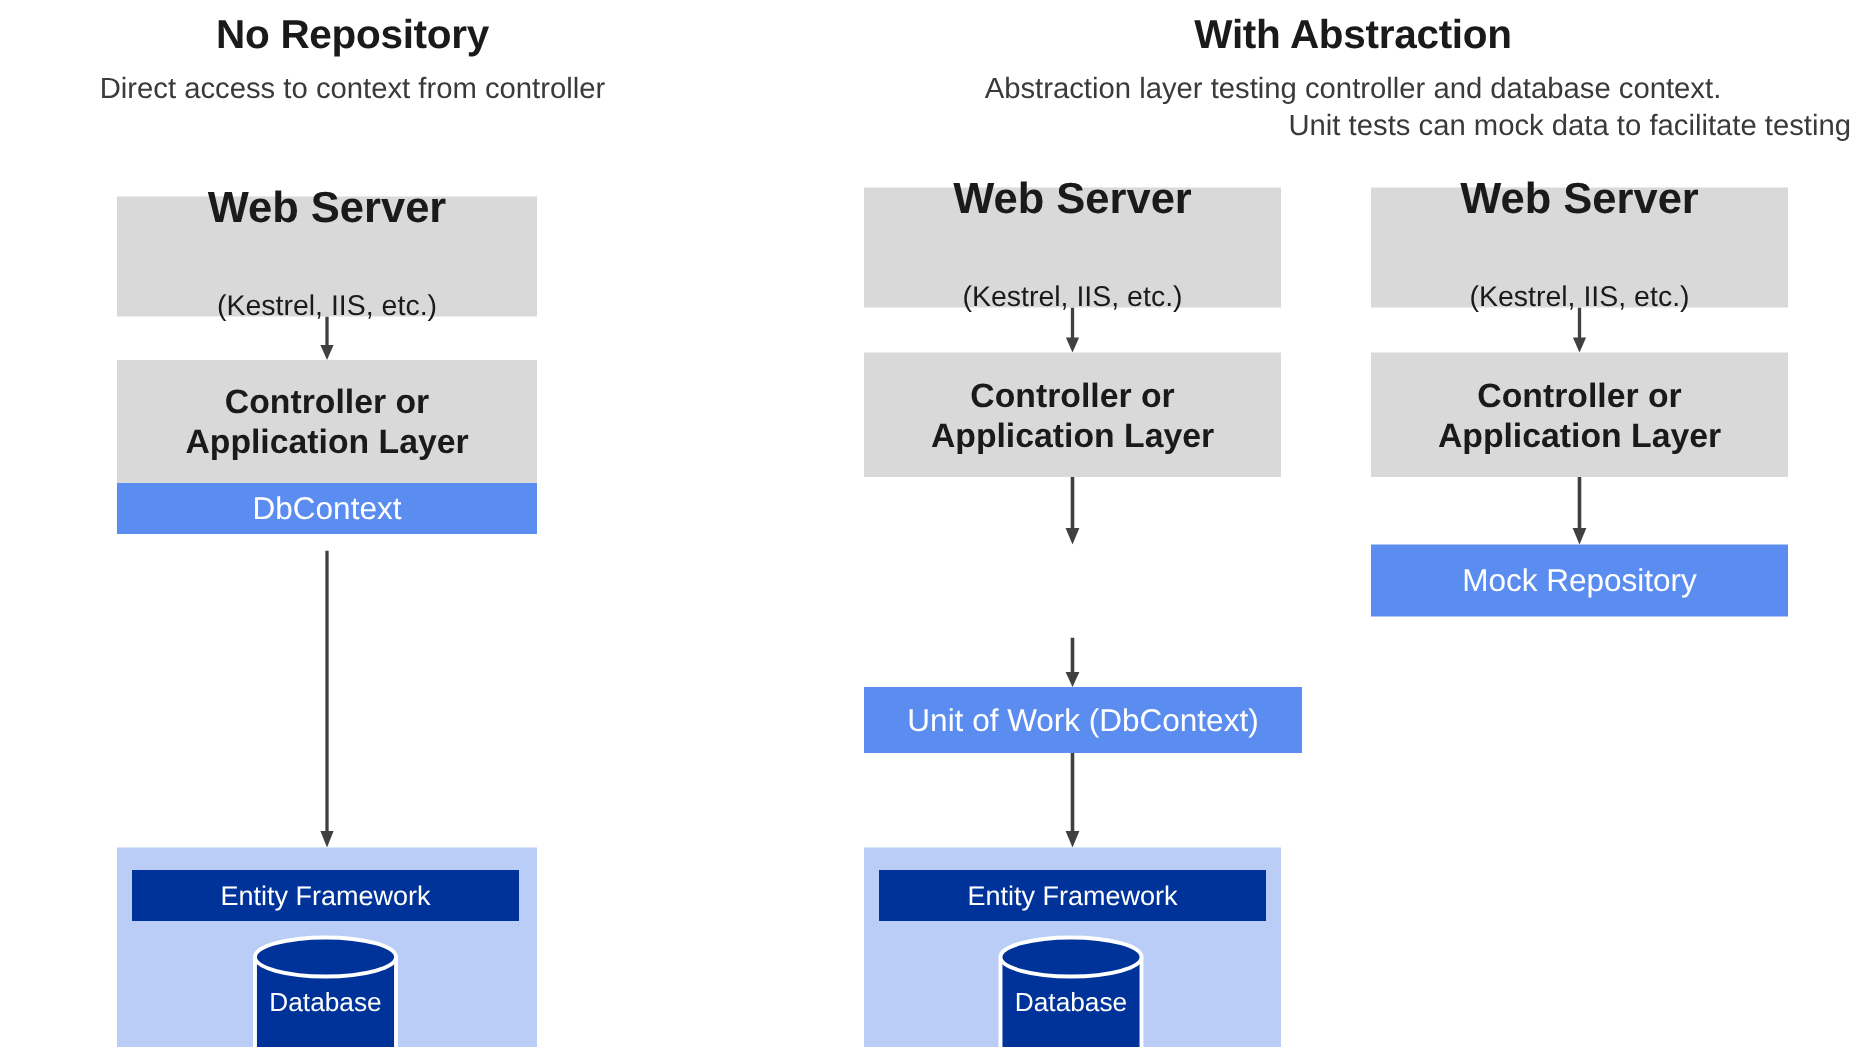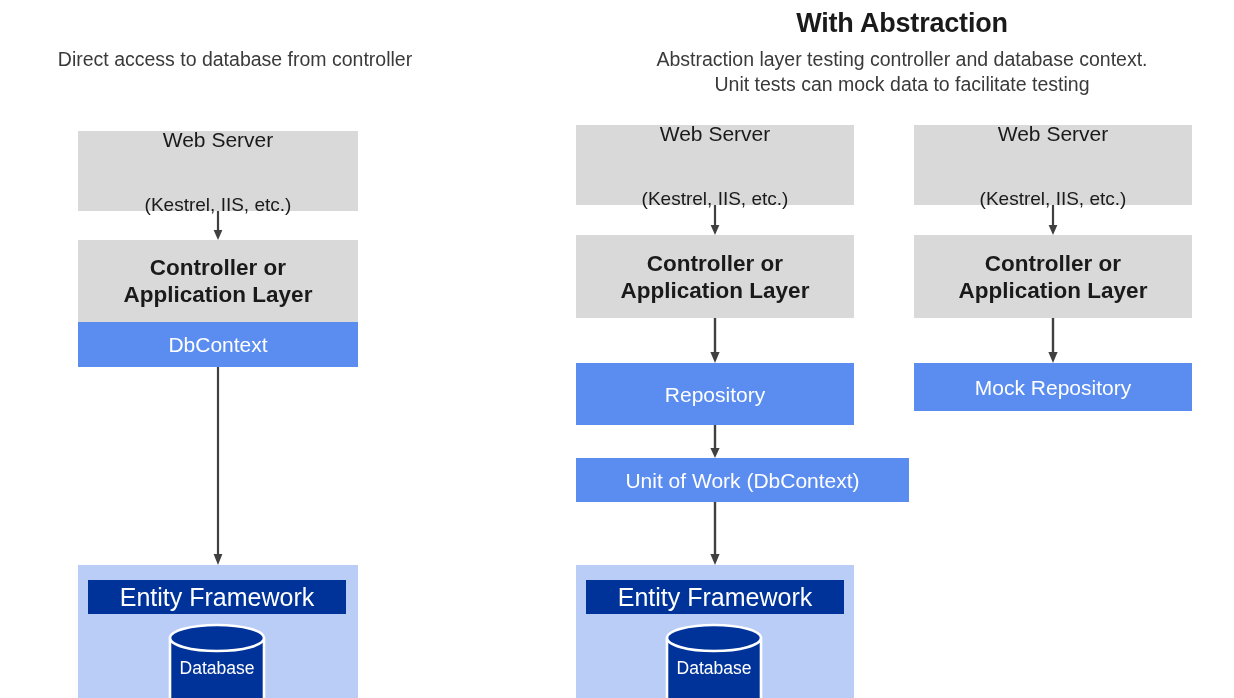--- a/index.html
+++ b/index.html
@@ -61,22 +61,22 @@
   }
   .box-lightblue {
     background: #b9cdf7;
   }
   .box-navy {
     background: #00339a;
     color: #ffffff;
   }
 
   .line1 {
-    font-size: 21px;
-    font-weight: normal;
+    font-size: 29px;
+    font-weight: bold;
     line-height: 27px;
     white-space: nowrap;
   }
   .line2 {
     font-size: 19px;
     font-weight: normal;
     line-height: 24px;
     white-space: nowrap;
     margin-top: 40px;
   }
@@ -86,21 +86,21 @@
     line-height: 27px;
     white-space: nowrap;
   }
   .label-plain {
     font-size: 21px;
     font-weight: normal;
     line-height: 25px;
     white-space: nowrap;
   }
   .label-ef {
-    font-size: 25px;
+    font-size: 18px;
     font-weight: normal;
     line-height: 26px;
     white-space: nowrap;
   }
 
   
   .arrow {
     position: absolute;
   }
   .arrow svg { display: block; }
@@ -119,44 +119,45 @@
     line-height: 21px;
     white-space: nowrap;
     pointer-events: none;
   }
 </style>
 </head>
 <body>
 
 <div class="canvas">
 
-  <div class="col-sub" style="left:0px; top:47px; width:470px;">Direct access to database from controller</div>
+  <div class="col-title" style="left:0px; top:6px; width:470px;">No Repository</div>
+  <div class="col-sub" style="left:0px; top:47px; width:470px;">Direct access to context from controller</div>
 
   <div class="col-title" style="left:570px; top:6px; width:664px;">With Abstraction</div>
   <div class="col-sub" style="left:570px; top:47px; width:664px;">Abstraction layer testing controller and database context.</div>
-  <div class="col-sub" style="left:570px; top:72px; width:664px;">Unit tests can mock data to facilitate testing</div>
+  <div class="col-sub" style="left:570px; top:72px; width:664px;text-align:right;">Unit tests can mock data to facilitate testing</div>
 
   <div class="box box-gray" style="left:78px; top:131px; width:280px; height:80px;">
     <span class="line1">Web Server</span>
     <span class="line2">(Kestrel, IIS, etc.)</span>
   </div>
 
   <div class="arrow" style="left:209px; top:211px; width:18px; height:29px;">
     <svg width="18" height="29" viewBox="0 0 18 29">
       <line x1="9" y1="0" x2="9" y2="22" stroke="#404040" stroke-width="2.2"></line>
       <polygon points="9,29 4.6,19 13.4,19" fill="#404040"></polygon>
     </svg>
   </div>
 
   <div class="box box-gray" style="left:78px; top:240px; width:280px; height:82px;">
     <span class="line-two-bold">Controller or</span>
     <span class="line-two-bold">Application Layer</span>
   </div>
 
-  <div class="box box-blue" style="left:78px; top:322px; width:280px; height:45px;">
+  <div class="box box-blue" style="left:78px; top:322px; width:280px; height:34px;">
     <span class="label-plain">DbContext</span>
   </div>
 
   <div class="arrow" style="left:209px; top:367px; width:18px; height:198px;">
     <svg width="18" height="198" viewBox="0 0 18 198">
       <line x1="9" y1="0" x2="9" y2="190" stroke="#404040" stroke-width="2.2"></line>
       <polygon points="9,198 4.6,187 13.4,187" fill="#404040"></polygon>
     </svg>
   </div>
 
@@ -193,32 +194,29 @@
     <span class="line-two-bold">Application Layer</span>
   </div>
 
   <div class="arrow" style="left:706px; top:318px; width:18px; height:45px;">
     <svg width="18" height="45" viewBox="0 0 18 45">
       <line x1="9" y1="0" x2="9" y2="37" stroke="#404040" stroke-width="2.4"></line>
       <polygon points="9,45 4.4,34 13.6,34" fill="#404040"></polygon>
     </svg>
   </div>
 
-  <div class="box box-blue" style="left:576px; top:363px; width:278px; height:62px;">
-    <span class="label-plain">Repository</span>
-  </div>
 
   <div class="arrow" style="left:706px; top:425px; width:18px; height:33px;">
     <svg width="18" height="33" viewBox="0 0 18 33">
       <line x1="9" y1="0" x2="9" y2="25" stroke="#404040" stroke-width="2.4"></line>
       <polygon points="9,33 4.4,23 13.6,23" fill="#404040"></polygon>
     </svg>
   </div>
 
-  <div class="box box-blue" style="left:576px; top:458px; width:333px; height:44px;">
+  <div class="box box-blue" style="left:576px; top:458px; width:292px; height:44px;">
     <span class="label-plain">Unit of Work (DbContext)</span>
   </div>
 
   <div class="arrow" style="left:706px; top:502px; width:18px; height:63px;">
     <svg width="18" height="63" viewBox="0 0 18 63">
       <line x1="9" y1="0" x2="9" y2="55" stroke="#404040" stroke-width="2.4"></line>
       <polygon points="9,63 4.4,52 13.6,52" fill="#404040"></polygon>
     </svg>
   </div>
 

